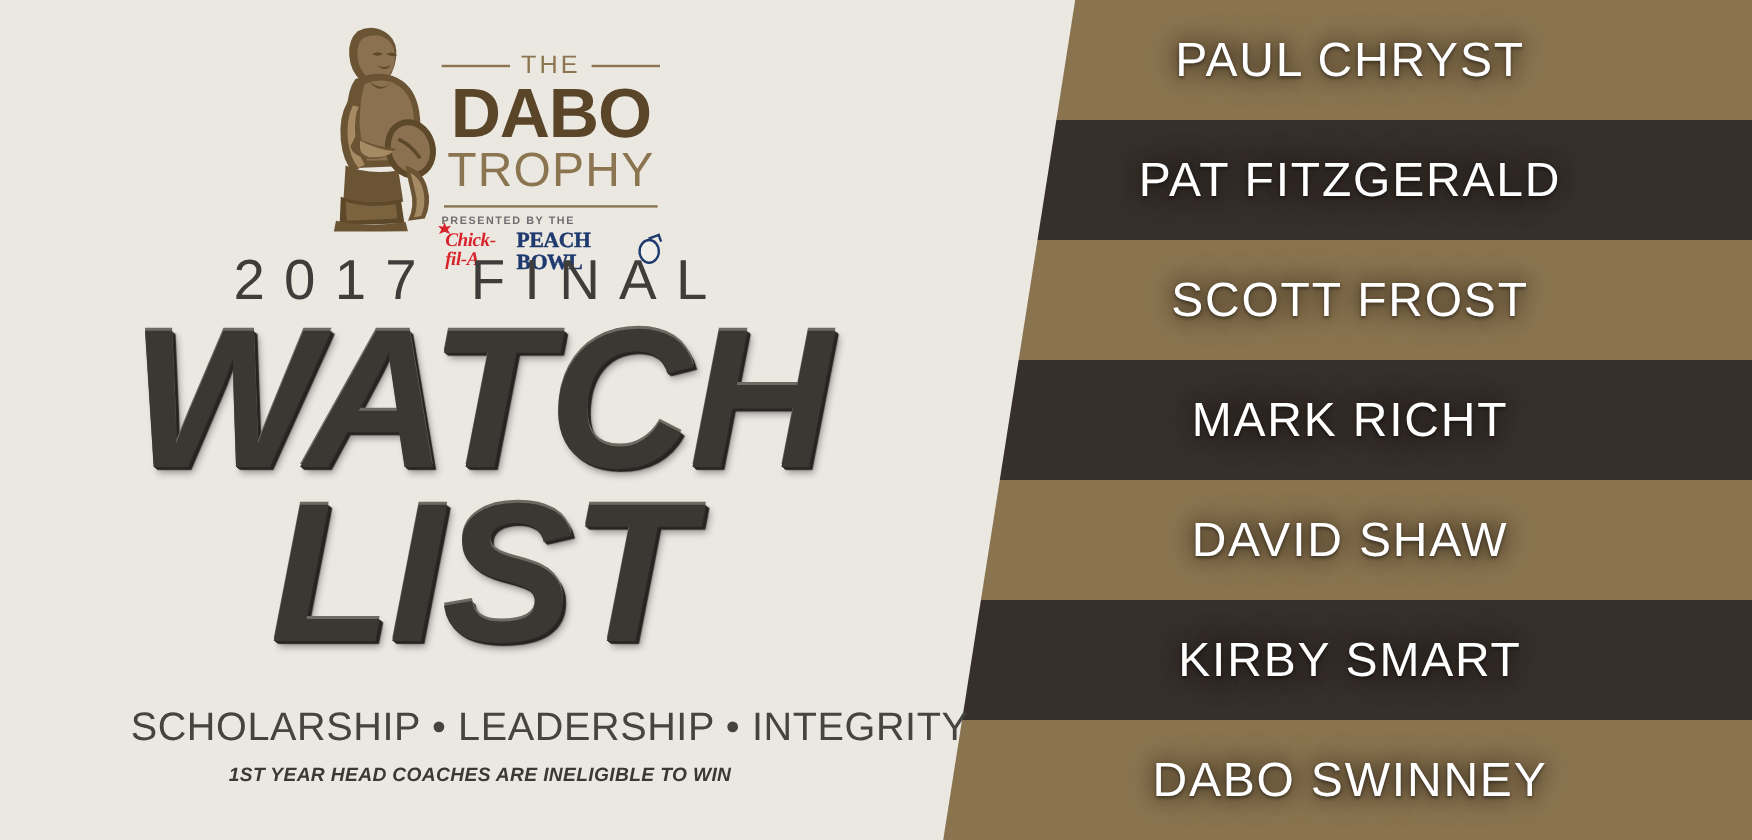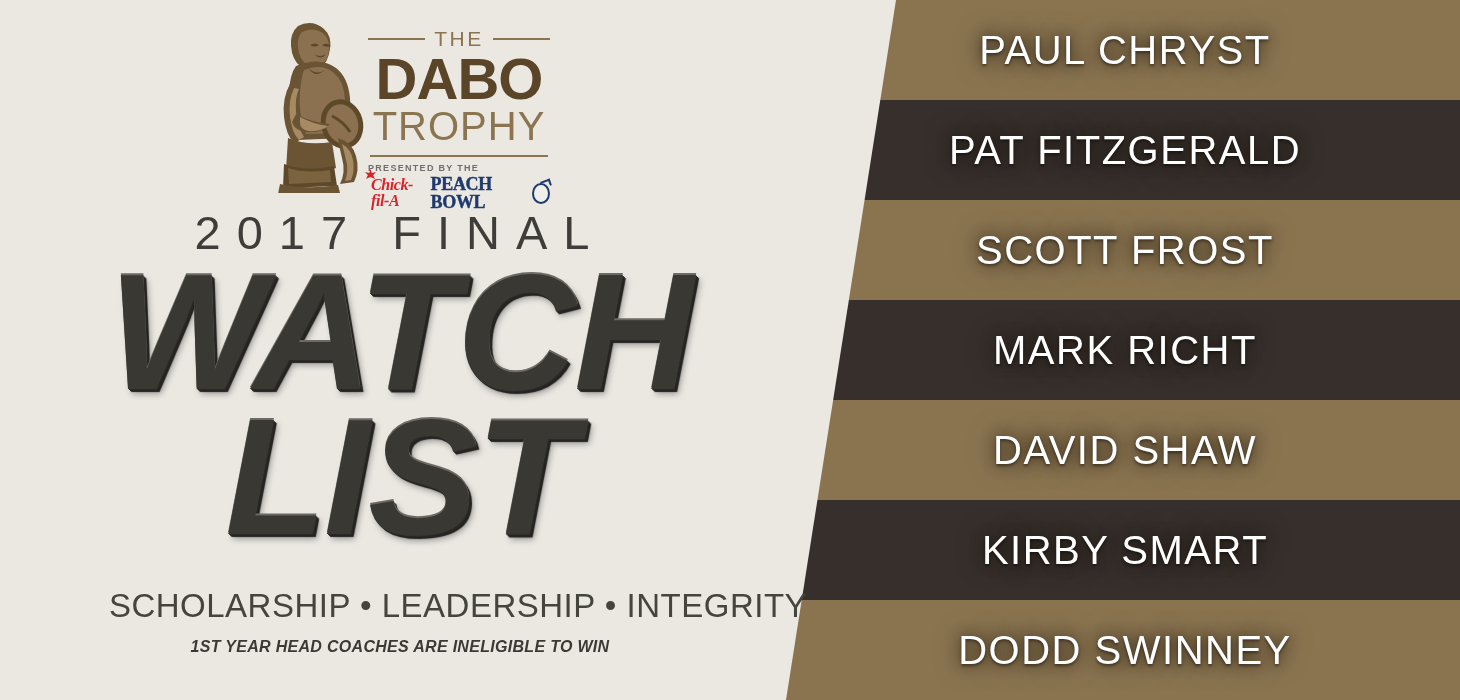--- a/index.html
+++ b/index.html
@@ -32,21 +32,21 @@
   }
 
   
   #left{position:absolute;left:0;top:0;width:800px;height:700px;}
 
   
   #logo{position:absolute;left:258px;top:14px;width:290px;height:185px;}
   #statue{position:absolute;left:0px;top:4px;width:112px;height:175px;}
   #logotype{position:absolute;left:110px;top:0px;width:182px;height:185px;}
 
-  .the-row{display:flex;align-items:center;gap:9px;margin-top:14px;}
+  .the-row{display:flex;align-items:center;gap:9px;margin-top:30px;}
   .the-rule{flex:1;height:2px;background:#8b7551;}
   .the-txt{
     color:#8b7551;font-size:21px;font-weight:400;letter-spacing:2.5px;
     font-family:"Liberation Sans", sans-serif;line-height:1;
   }
   .dodd{
     color:#5a4529;font-size:58px;font-weight:bold;letter-spacing:-1px;
     line-height:.95;margin-top:2px;text-align:center;
     font-family:"Liberation Sans", sans-serif;
   }
@@ -142,21 +142,21 @@
       <div class="stripe" style="top: 300px; background: rgb(54, 47, 44);">
         <div class="nm">MARK RICHT</div>
       </div>
       <div class="stripe" style="top: 400px; background: rgb(138, 116, 80);">
         <div class="nm">DAVID SHAW</div>
       </div>
       <div class="stripe" style="top: 500px; background: rgb(54, 47, 44);">
         <div class="nm">KIRBY SMART</div>
       </div>
       <div class="stripe" style="top: 600px; background: rgb(138, 116, 80);">
-        <div class="nm">DODD SWINNEY</div>
+        <div class="nm">DABO SWINNEY</div>
       </div>
     </div>
 
   <div id="wedge"></div>
 
   <div id="left">
 
     <div id="logo">
 
       <svg id="statue" viewBox="0 0 112 175">

